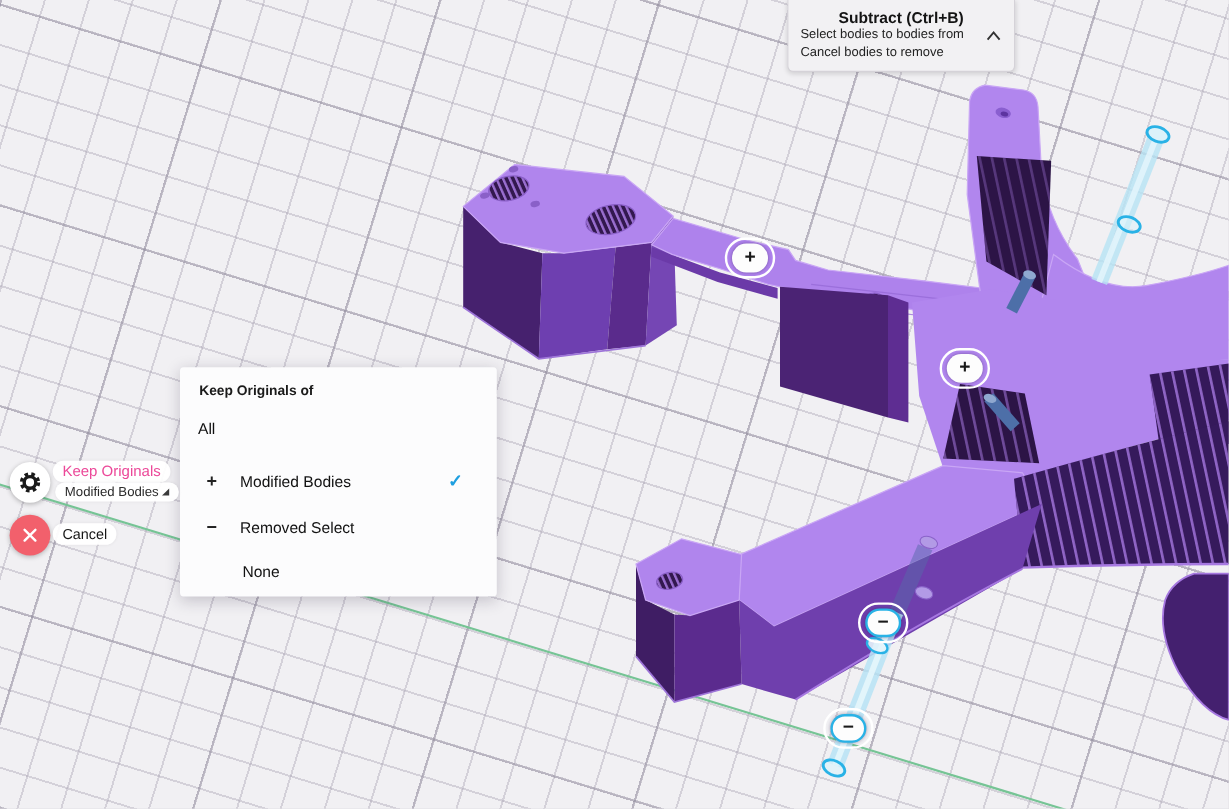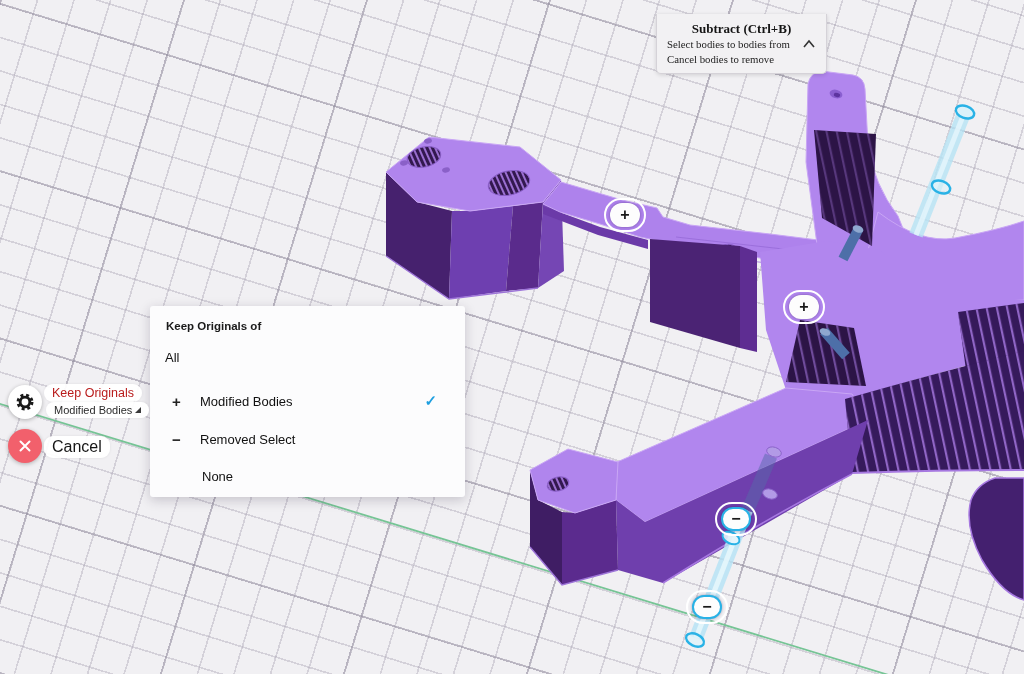--- a/index.html
+++ b/index.html
@@ -10,52 +10,51 @@
     background-image:
       repeating-linear-gradient(107deg, rgba(140,134,152,.38) 0 2px, transparent 2px 175px),
       repeating-linear-gradient(17deg,  rgba(140,134,152,.38) 0 2px, transparent 2px 160px),
       repeating-linear-gradient(107deg, rgba(168,162,178,.40) 0 1.6px, transparent 1.6px 35px),
       repeating-linear-gradient(17deg,  rgba(168,162,178,.40) 0 1.6px, transparent 1.6px 32px);
   }
   svg.scene{position:absolute;left:0;top:0;}
 
   
   .tool-panel{
-    position:absolute;left:656px;top:14px;width:171px;height:60px;
+    position:absolute;left:656px;top:0;width:190px;height:60px;
     background:#f2f1f3;border:1px solid #d5d2d8;border-top:none;
     border-radius:0 0 5px 5px;box-shadow:0 1px 4px rgba(0,0,0,.14);
     box-sizing:border-box;
-    font-family:Liberation Serif, serif;
   }
   .tool-title{font-size:13px;font-weight:700;color:#141414;text-align:center;margin-top:7px;}
   .tool-line{font-size:10.8px;color:#222;margin-left:10px;line-height:14.5px;}
   .tool-line:first-of-type{margin-top:3px;}
   .collapse-btn{position:absolute;right:9px;top:24px;width:16px;height:12px;cursor:pointer;background:none;border:none;padding:0;}
 
   
   .dropdown{
-    position:absolute;left:150px;top:306px;width:315px;height:191px;
+    position:absolute;left:150px;top:306px;width:264px;height:191px;
     background:#fcfcfd;border-radius:3px;box-shadow:0 3px 12px rgba(40,30,60,.22);
   }
   .dd-header{position:absolute;left:16px;top:14px;font-size:11.5px;font-weight:700;color:#1a1a1a;}
   .dd-row{position:absolute;left:15px;right:12px;height:17px;display:flex;align-items:center;cursor:pointer;}
   .dd-row .dd-icon{width:28px;margin-left:7px;font-size:15px;font-weight:700;color:#222;flex:0 0 auto;}
   .dd-row .dd-label{font-size:13px;color:#111;}
   .dd-row.plain .dd-label{margin-left:0;}
   .dd-check{position:absolute;right:16px;top:-1px;font-size:15px;font-weight:700;color:#1e9fe0;}
 
   
   .circle-btn{position:absolute;width:34px;height:34px;border-radius:50%;display:flex;align-items:center;justify-content:center;cursor:pointer;box-shadow:0 1px 4px rgba(0,0,0,.28);}
   .gear-btn{left:8px;top:385px;background:#ffffff;}
   .cancel-btn{left:8px;top:429px;background:#f2606c;}
   .pill{position:absolute;background:rgba(255,255,255,.95);border-radius:9px;padding:2px 8px;box-shadow:0 0 3px rgba(0,0,0,.08);white-space:nowrap;}
-  .keep-label{left:44px;top:384px;font-size:12.5px;color:#b91c1c;text-align:center;}
+  .keep-label{left:44px;top:384px;font-size:12.5px;color:#ec4899;text-align:center;}
   .keep-value{left:46px;top:402px;font-size:11px;color:#2b2b2b;display:flex;align-items:center;gap:3px;}
   .corner-tri{width:0;height:0;border-bottom:6px solid #3a3a3a;border-left:6px solid transparent;display:inline-block;}
-  .cancel-label{left:44px;top:436px;font-size:16px;color:#161616;}
+  .cancel-label{left:44px;top:436px;font-size:12px;color:#161616;}
 
   
   .badge{position:absolute;width:42px;height:34px;cursor:pointer;}
   .badge .ring{position:absolute;inset:0;border:2.5px solid #ffffff;border-radius:17px;}
   .badge .core{
     position:absolute;left:6px;top:5px;width:30px;height:24px;border-radius:12px;background:#fdfdfd;
     display:flex;align-items:center;justify-content:center;
     font-size:16px;font-weight:700;color:#1a1a1a;line-height:1;
     box-shadow:0 0 3px rgba(40,20,70,.4);box-sizing:border-box;
   }

